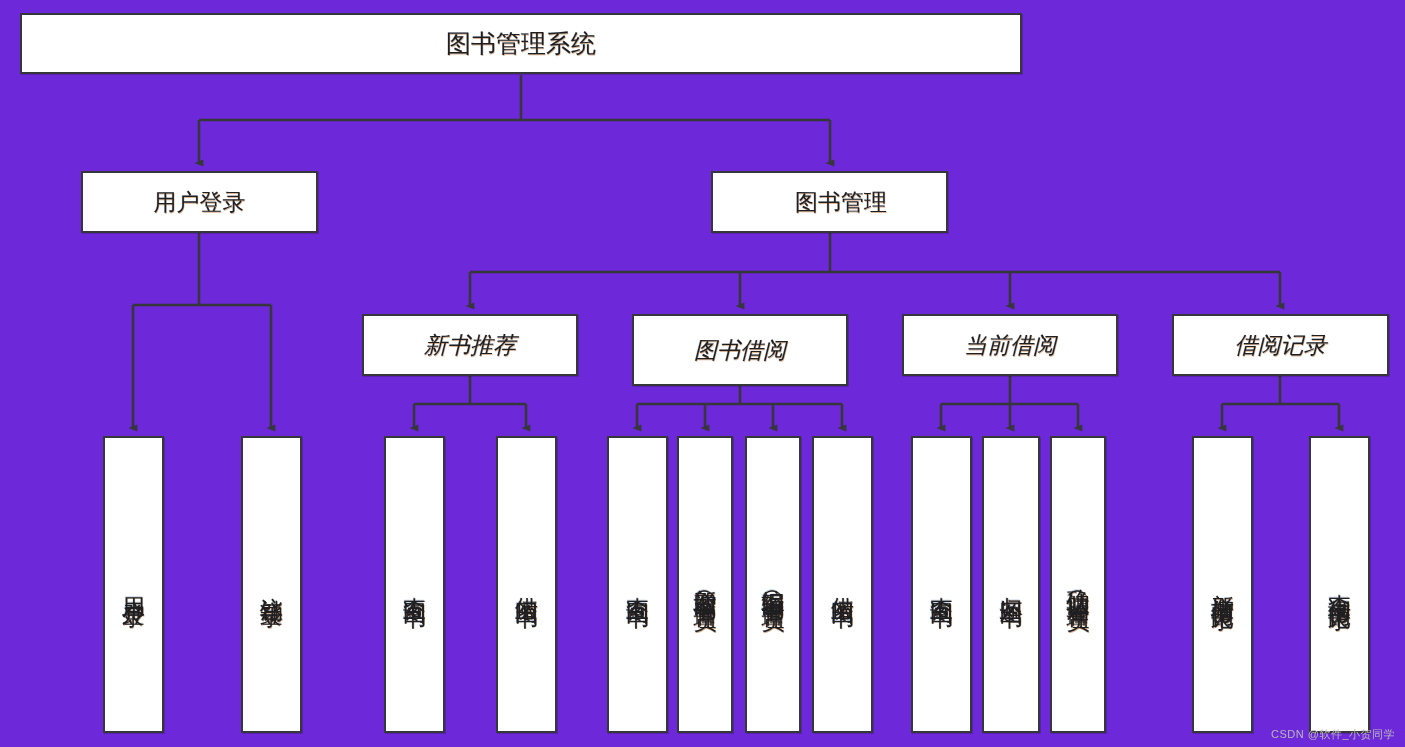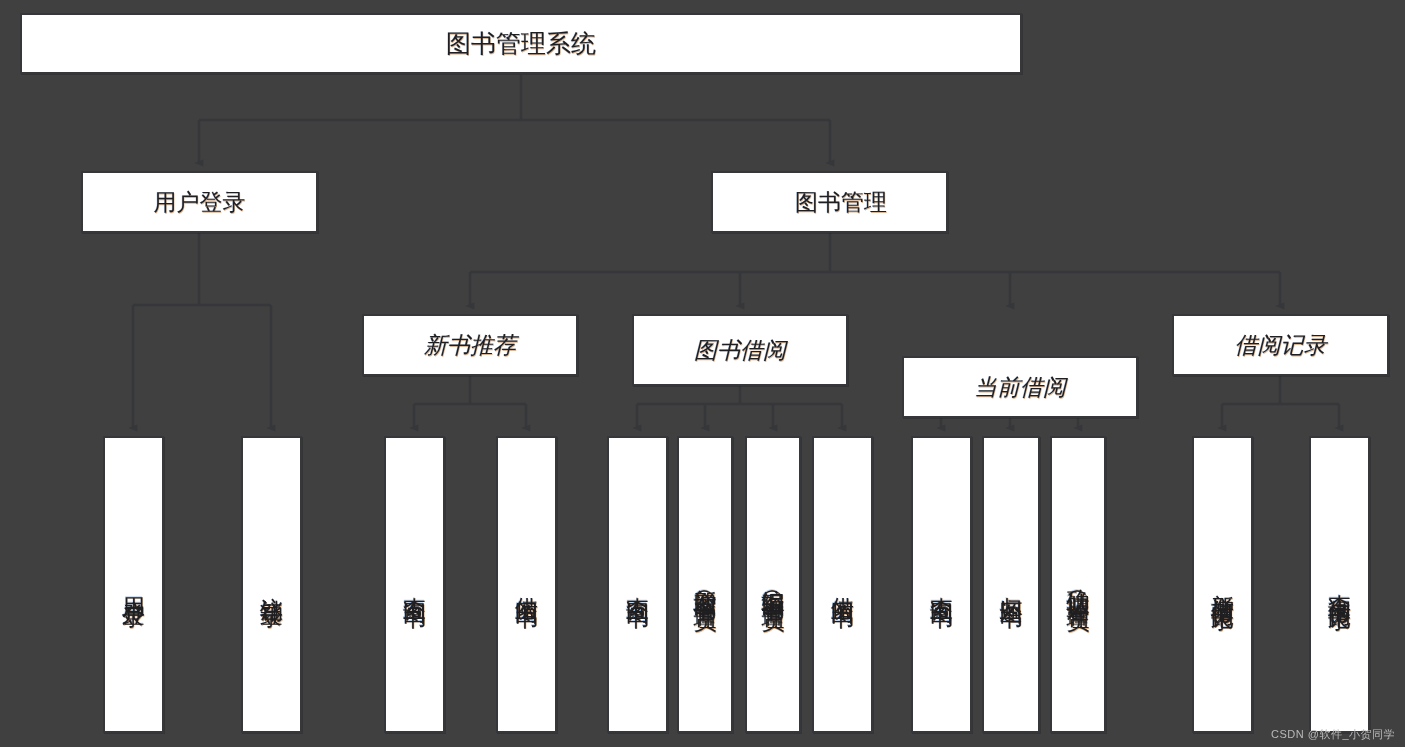--- a/index.html
+++ b/index.html
@@ -7,21 +7,21 @@
     padding: 0;
     background: #ffffff;
   }
   body {
     font-family: "Liberation Sans", "DejaVu Sans", sans-serif;
   }
   #canvas {
     position: relative;
     width: 1405px;
     height: 747px;
-    background: #404040;
+    background: #6d28d9;
     overflow: hidden;
   }
   #edges {
     position: absolute;
     left: 0;
     top: 0;
     width: 1405px;
     height: 747px;
   }
   .node {
@@ -133,21 +133,21 @@
   <div class="node node-l2" style="left:711px; top:171px; width:237px; height:62px;padding-left:23px;">
     <span class="lbl">图书管理</span>
   </div>
 
   <div class="node node-l3" style="left:362px; top:314px; width:216px; height:62px;">
     <span class="lbl">新书推荐</span>
   </div>
   <div class="node node-l3" style="left:632px; top:314px; width:216px; height:72px;">
     <span class="lbl">图书借阅</span>
   </div>
-  <div class="node node-l3" style="left:902px; top:314px; width:236px; height:62px;margin-top:42px;">
+  <div class="node node-l3" style="left:902px; top:314px; width:216px; height:62px;">
     <span class="lbl">当前借阅</span>
   </div>
   <div class="node node-l3" style="left:1172px; top:314px; width:217px; height:62px;">
     <span class="lbl">借阅记录</span>
   </div>
 
   <div class="node node-leaf" style="left:103px; top:436px; width:61px; height:297px;">
     <span class="lbl">用户登录</span>
   </div>
   <div class="node node-leaf" style="left:241px; top:436px; width:61px; height:297px;">

